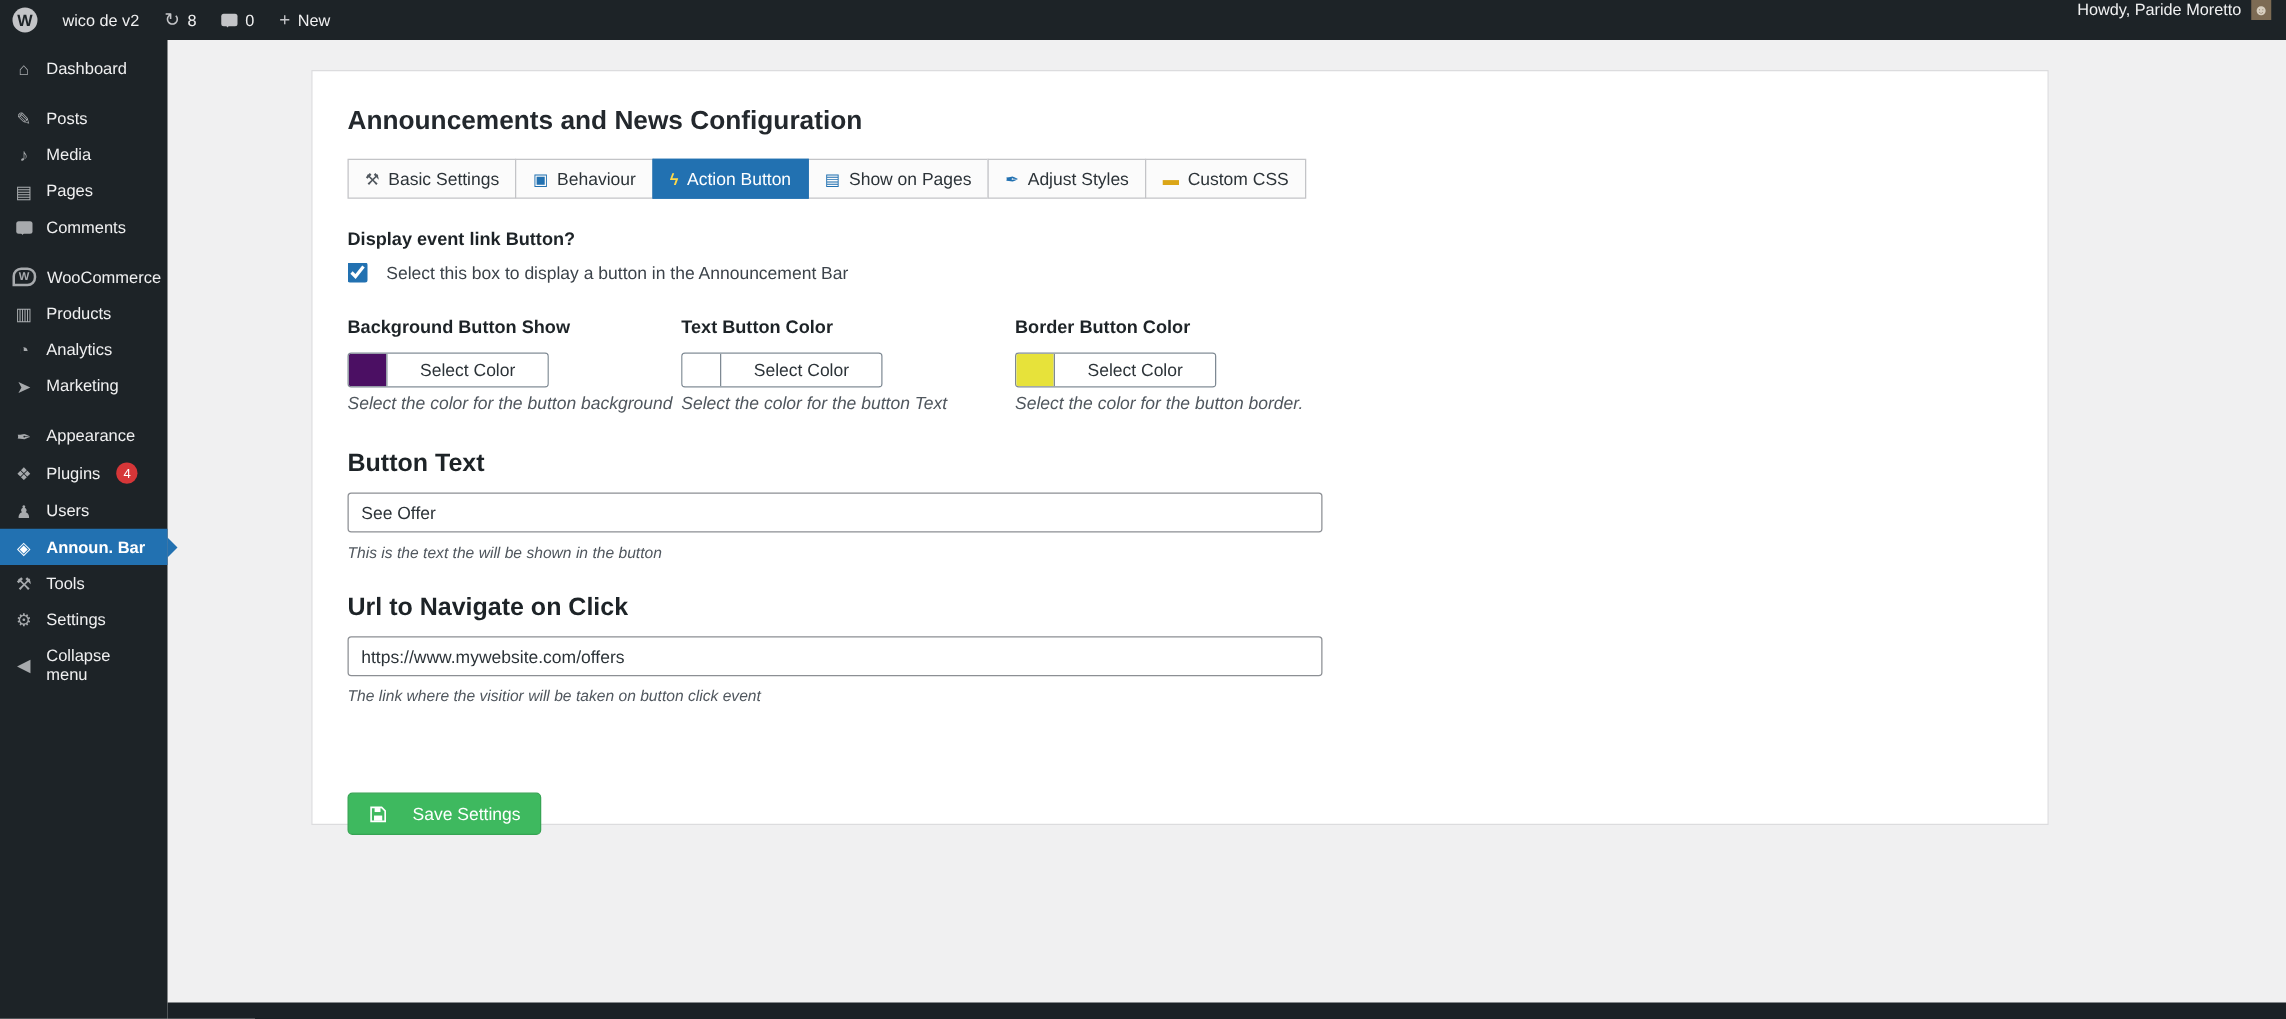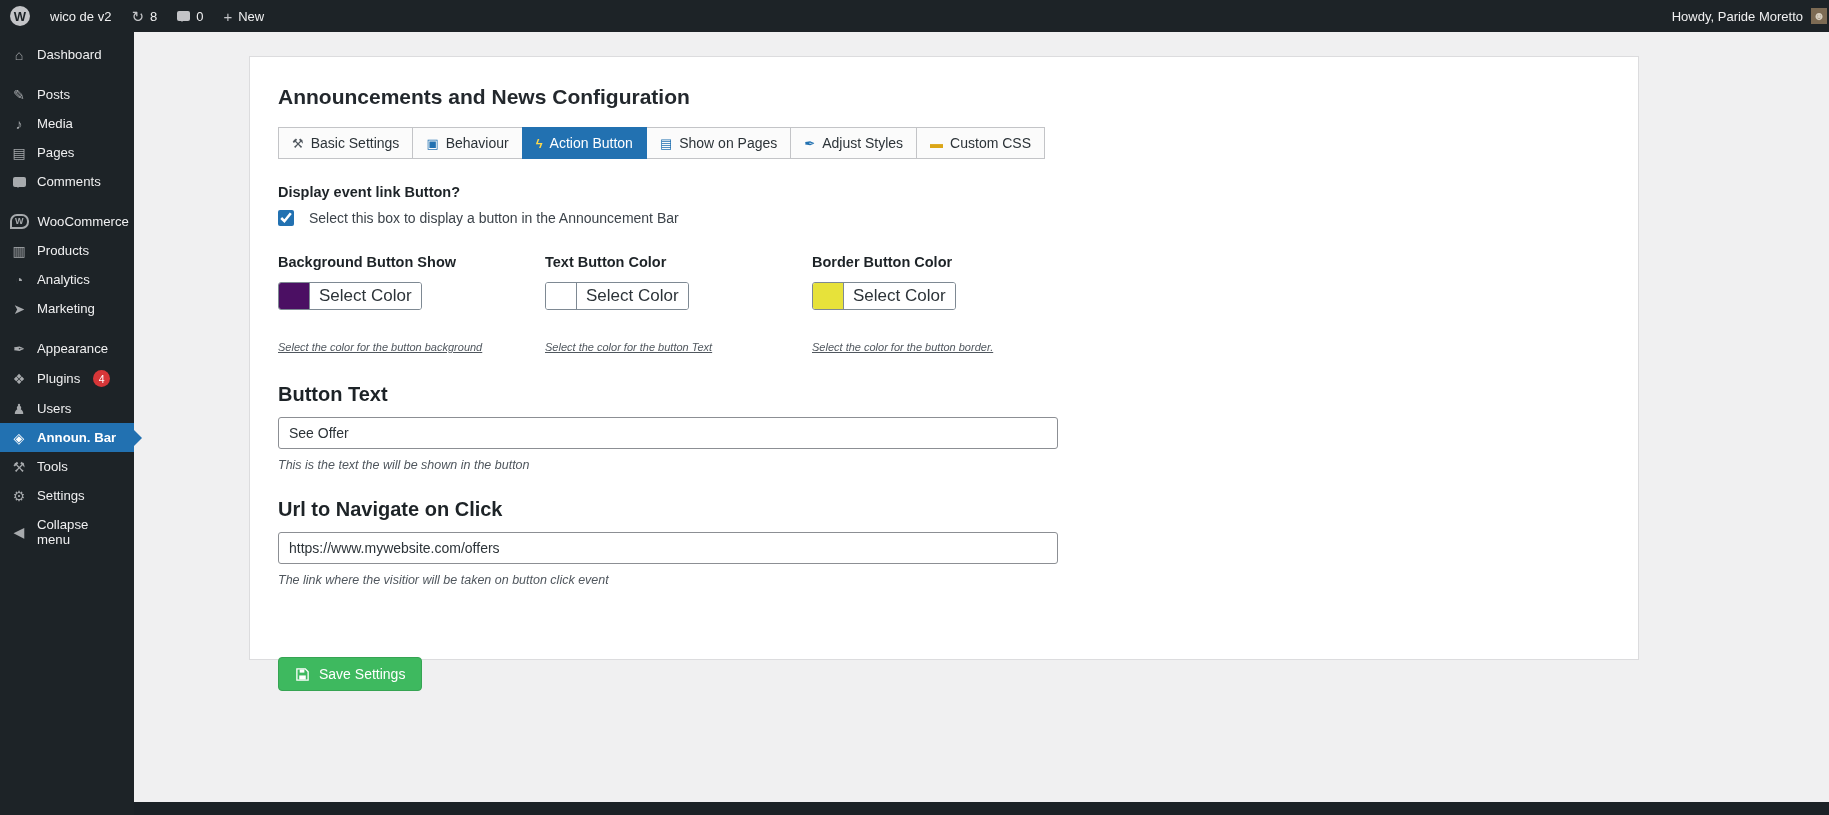--- a/index.html
+++ b/index.html
@@ -16,22 +16,22 @@
   .wp-logo { width:20px; height:20px; border-radius:50%; background:#c3c4c7;
     color:#1d2327; display:flex; align-items:center; justify-content:center;
     font-weight:700; font-size:13px; }
   .ab-glyph { color:#c3c4c7; font-size:15px; line-height:1; }
   .bubble { position:relative; width:13px; height:10px; border-radius:2px;
     background:#a7aaad; display:inline-block; }
   .bubble::after { content:""; position:absolute; left:2px; bottom:-4px;
     border:3px solid transparent; border-top:4px solid #a7aaad; }
   .bubble.light { background:#c3c4c7; }
   .bubble.light::after { border-top-color:#c3c4c7; }
-  .ab-right { margin-left:auto; display:flex; align-items:center; gap:8px;
-    padding-right:2px; height:100%; cursor:pointer; }
+  .ab-right { margin-left:auto; display:flex; gap:8px;
+    padding-right:12px; height:100%; cursor:pointer; }
   .avatar { width:16px; height:16px; background:#7d6b54; color:#d8cfc0;
     display:flex; align-items:center; justify-content:center; font-size:12px; }
 
   
   #sidebar { position:absolute; top:32px; left:0; bottom:0; width:134px;
     background:#1d2327; padding-top:8px; z-index:40; }
   .menu-item { display:flex; align-items:center; gap:9px; padding:7px 10px;
     font-size:13.2px; color:#f0f0f1; cursor:pointer; position:relative; }
   .mi-icon { width:18px; text-align:center; color:#a7aaad; font-size:14px;
     flex:none; line-height:1; }
@@ -77,34 +77,34 @@
   .check-row input { width:16px; height:16px; accent-color:#2271b1; margin:0;
     cursor:pointer; }
   .colors-row { display:flex; margin-bottom:30px; }
   .color-col { width:267px; }
   .color-heading { font-weight:700; font-size:14.5px; color:#1d2327;
     margin-bottom:12px; }
   .color-picker { display:inline-flex; align-items:stretch; height:28px;
     border:1px solid #7e8993; border-radius:3px; overflow:hidden;
     background:#fff; cursor:pointer; }
   .swatch { width:30px; }
-  .select-color-label { display:flex; align-items:center; padding:0 9px;
-    font-size:17px; color:#2c3338; border-left:1px solid #7e8993;
+  .select-color-label { display:flex; align-items:center; padding:0 26px;
+    font-size:14px; color:#2c3338; border-left:1px solid #7e8993;
     background:#fff; }
-  .color-caption { font-style:italic; font-size:11px; color:#50575e;
-    margin-top:28px;text-decoration:underline; }
+  .color-caption { font-style:italic; font-size:14px; color:#50575e;
+    margin-top:0; }
   .field { margin-bottom:26px; }
   .field-label { font-weight:700; font-size:20px; color:#1d2327;
     margin-bottom:11px; }
   .text-input { width:780px; height:32px; padding:0 10px;
     border:1px solid #8c8f94; border-radius:3px; font-size:14px; color:#2c3338;
     font-family:inherit; background:#fff; }
   .field-caption { font-style:italic; font-size:12.5px; color:#50575e;
     margin-top:9px; }
-  .save-btn { margin-top:44px; display:inline-flex; align-items:center; gap:9px;
+  .save-btn { margin-top:44px; display:inline-flex; align-items:center; gap:20px;
     background:#3eb95f; color:#fff; border:1px solid #36a453; border-radius:4px;
     padding:8px 16px; font-size:14px; cursor:pointer; font-family:inherit; }
 </style>
 </head>
 <body>
 
 <div id="adminbar">
   <div class="ab-left">
     <div class="ab-item">
       <span class="wp-logo">W</span>

